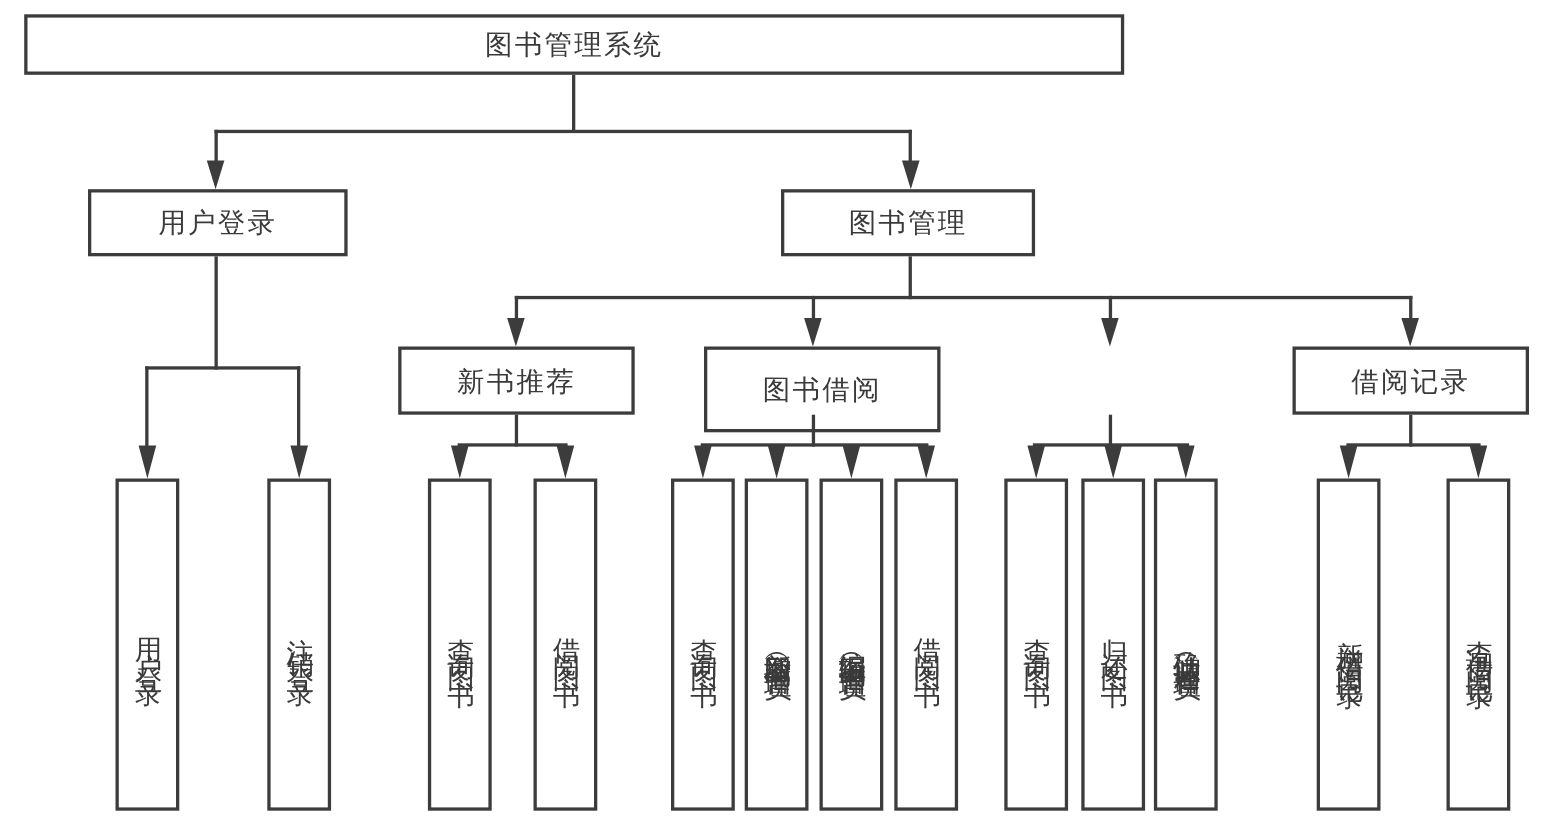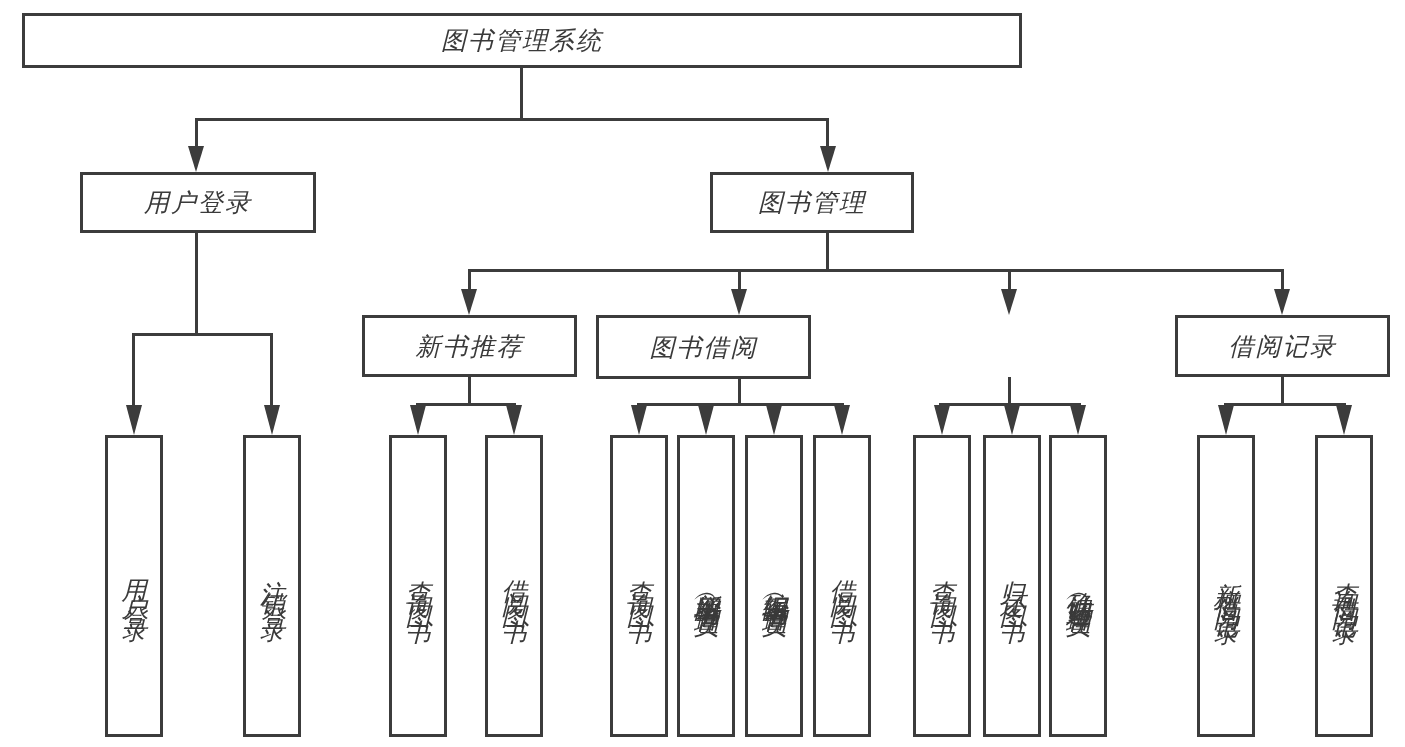--- a/index.html
+++ b/index.html
@@ -1,18 +1,18 @@
 <!DOCTYPE html>
 <html><head>
 <meta charset="utf-8">
 <style>
   html,body{margin:0;padding:0;background:#ffffff;}
   .canvas{
     position:relative;width:1405px;height:747px;background:#ffffff;overflow:hidden;
-    font-family:"Liberation Sans","DejaVu Sans",sans-serif;color:#383838;font-style:italic;
+    font-family:"Liberation Sans","DejaVu Sans",sans-serif;color:#383838;
   }
   .box{
     position:absolute;box-sizing:border-box;background:#ffffff;
     border:3px solid #3c3c3c;display:flex;align-items:center;justify-content:center;
   }
   .hlabel{font-size:25px;letter-spacing:2px;color:#3a3a3a;white-space:nowrap;}
   .leaf .vlabel{
     writing-mode:vertical-rl;text-orientation:mixed;
     font-size:25px;letter-spacing:13px;color:#3a3a3a;line-height:1;
   }
@@ -35,28 +35,28 @@
 
 <div class="canvas">
 
   <div class="box" style="left:22px;top:13px;width:1000px;height:55px;">
     <span class="hlabel">图书管理系统</span>
   </div>
 
   <div class="box" style="left:80px;top:172px;width:236px;height:61px;">
     <span class="hlabel">用户登录</span>
   </div>
-  <div class="box" style="left:710px;top:172px;width:204px;height:61px;">
+  <div class="box" style="left:710px;top:172px;width:231px;height:61px;">
     <span class="hlabel">图书管理</span>
   </div>
 
   <div class="box" style="left:362px;top:315px;width:215px;height:62px;">
     <span class="hlabel">新书推荐</span>
   </div>
-  <div class="box" style="left:596px;top:315px;width:215px;height:64px;">
+  <div class="box" style="left:640px;top:315px;width:215px;height:78px;">
     <span class="hlabel">图书借阅</span>
   </div>
   <div class="box" style="left:1175px;top:315px;width:215px;height:62px;">
     <span class="hlabel">借阅记录</span>
   </div>
 
   <div class="box leaf" style="left:105px;top:435px;width:58px;height:302px;">
     <span class="vlabel">用户登录</span>
   </div>
   <div class="box leaf" style="left:243px;top:435px;width:58px;height:302px;">

